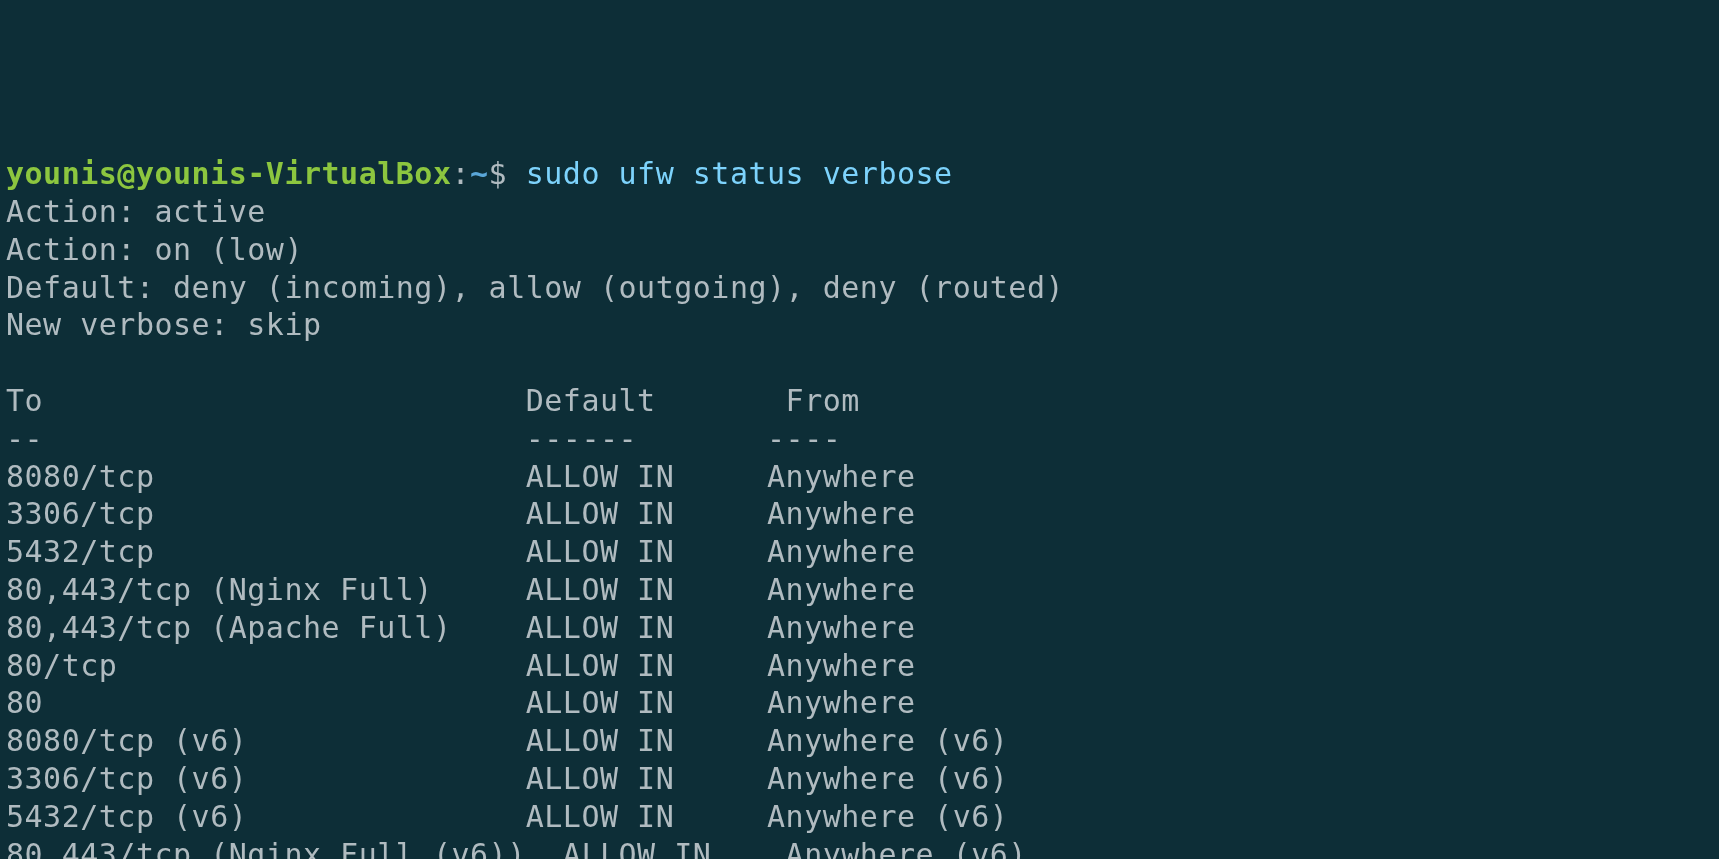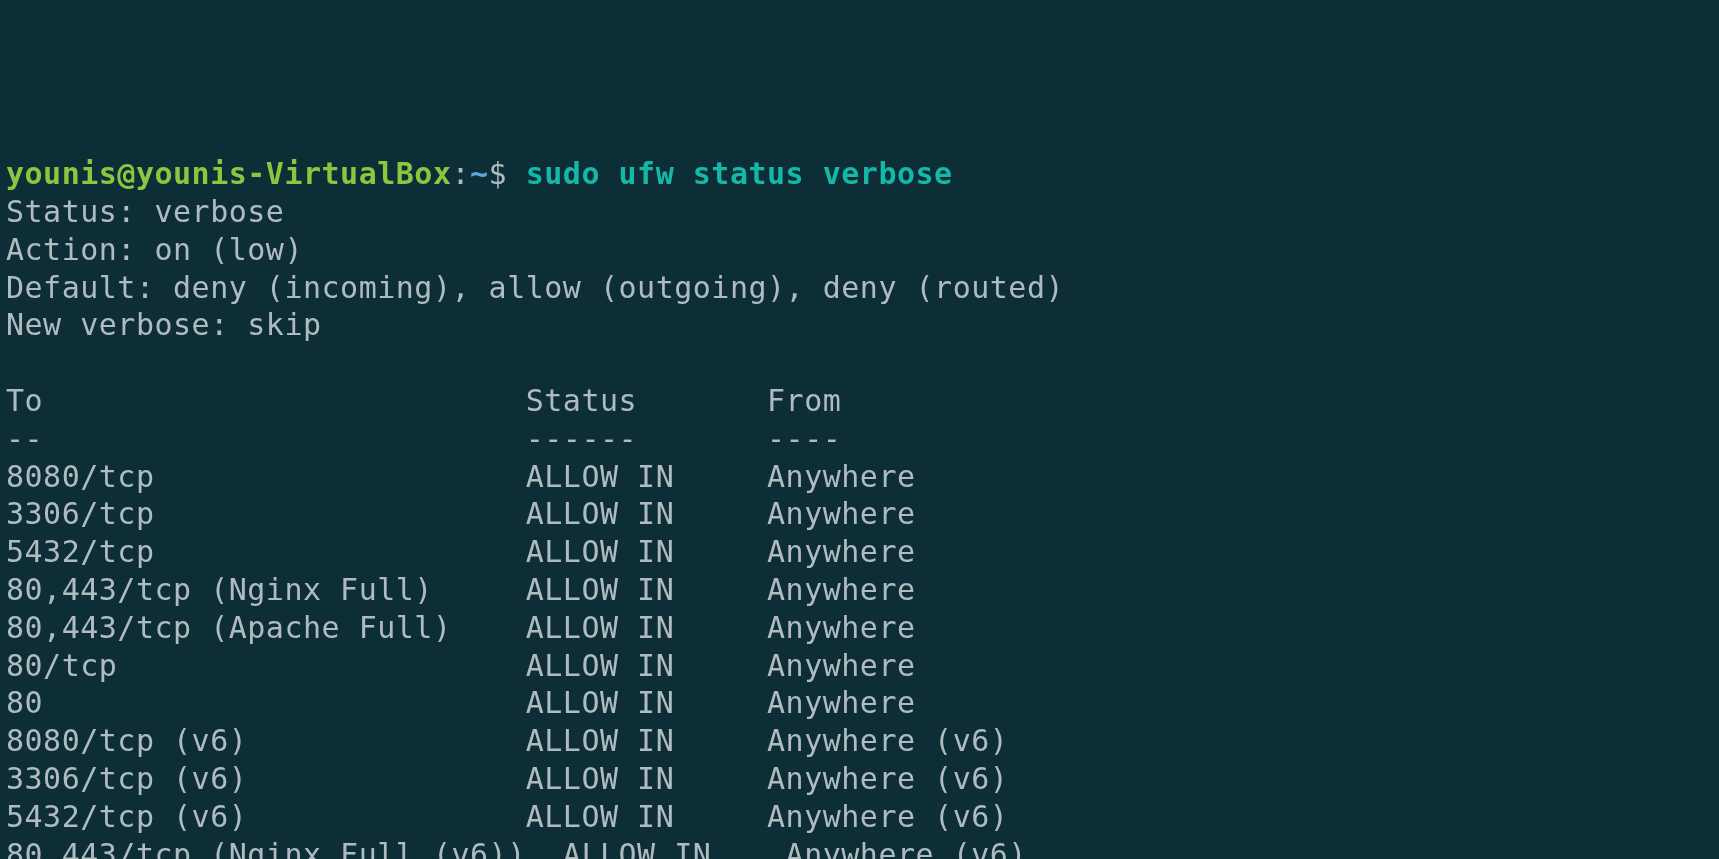--- a/index.html
+++ b/index.html
@@ -13,35 +13,35 @@
     width: 1719px;
     height: 859px;
     overflow: hidden;
     letter-spacing: 0.5px;
     white-space: pre;
   }
   .prompt-user { color: #8cc63f; font-weight: bold; margin-top: 40px; }
   .prompt-colon { color: #b0bbc0; }
   .prompt-path { color: #5aa7d8; font-weight: bold; }
   .prompt-dollar { color: #b0bbc0; }
-  .cmd { color: #14b8a6; font-weight: bold; }
+  .cmd { color: #7dd3fc; }
   .out { color: #b0bbc0; }
 </style>
 </head>
 <body>
 
 
 
 <div><span class="prompt-user">younis@younis-VirtualBox</span><span class="prompt-colon">:</span><span class="prompt-path">~</span><span class="prompt-dollar">$ </span><span class="cmd">sudo ufw status verbose</span>
-<span class="out">Status: verbose</span>
+<span class="out">Action: active</span>
 <span class="out">Action: on (low)</span>
 <span class="out">Default: deny (incoming), allow (outgoing), deny (routed)</span>
 <span class="out">New verbose: skip</span>
 
-<span class="out" id="header-row">To                          Status       From</span>
+<span class="out" id="header-row">To                          Default       From</span>
 <span class="out" id="header-div">--                          ------       ----</span>
 <span class="out" id="rules-block">8080/tcp                    ALLOW IN     Anywhere
 3306/tcp                    ALLOW IN     Anywhere
 5432/tcp                    ALLOW IN     Anywhere
 80,443/tcp (Nginx Full)     ALLOW IN     Anywhere
 80,443/tcp (Apache Full)    ALLOW IN     Anywhere
 80/tcp                      ALLOW IN     Anywhere
 80                          ALLOW IN     Anywhere
 8080/tcp (v6)               ALLOW IN     Anywhere (v6)
 3306/tcp (v6)               ALLOW IN     Anywhere (v6)

